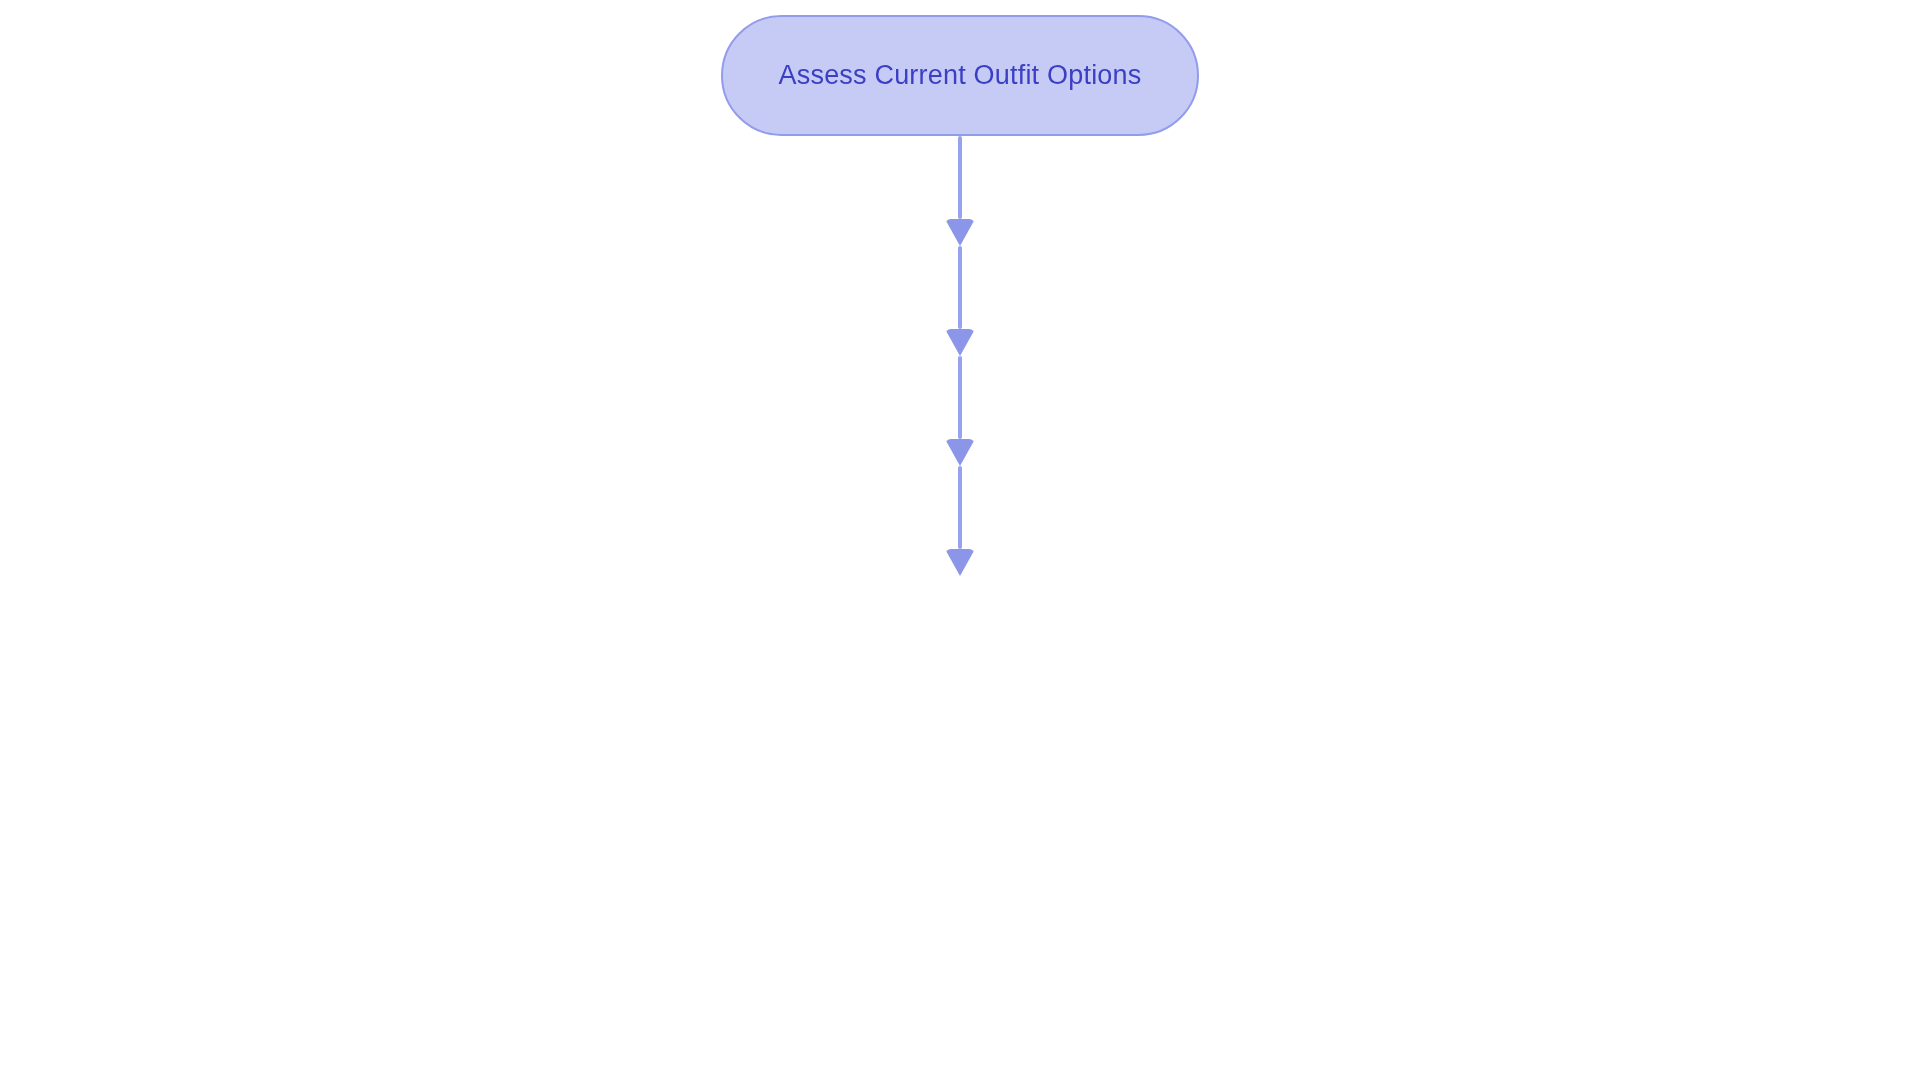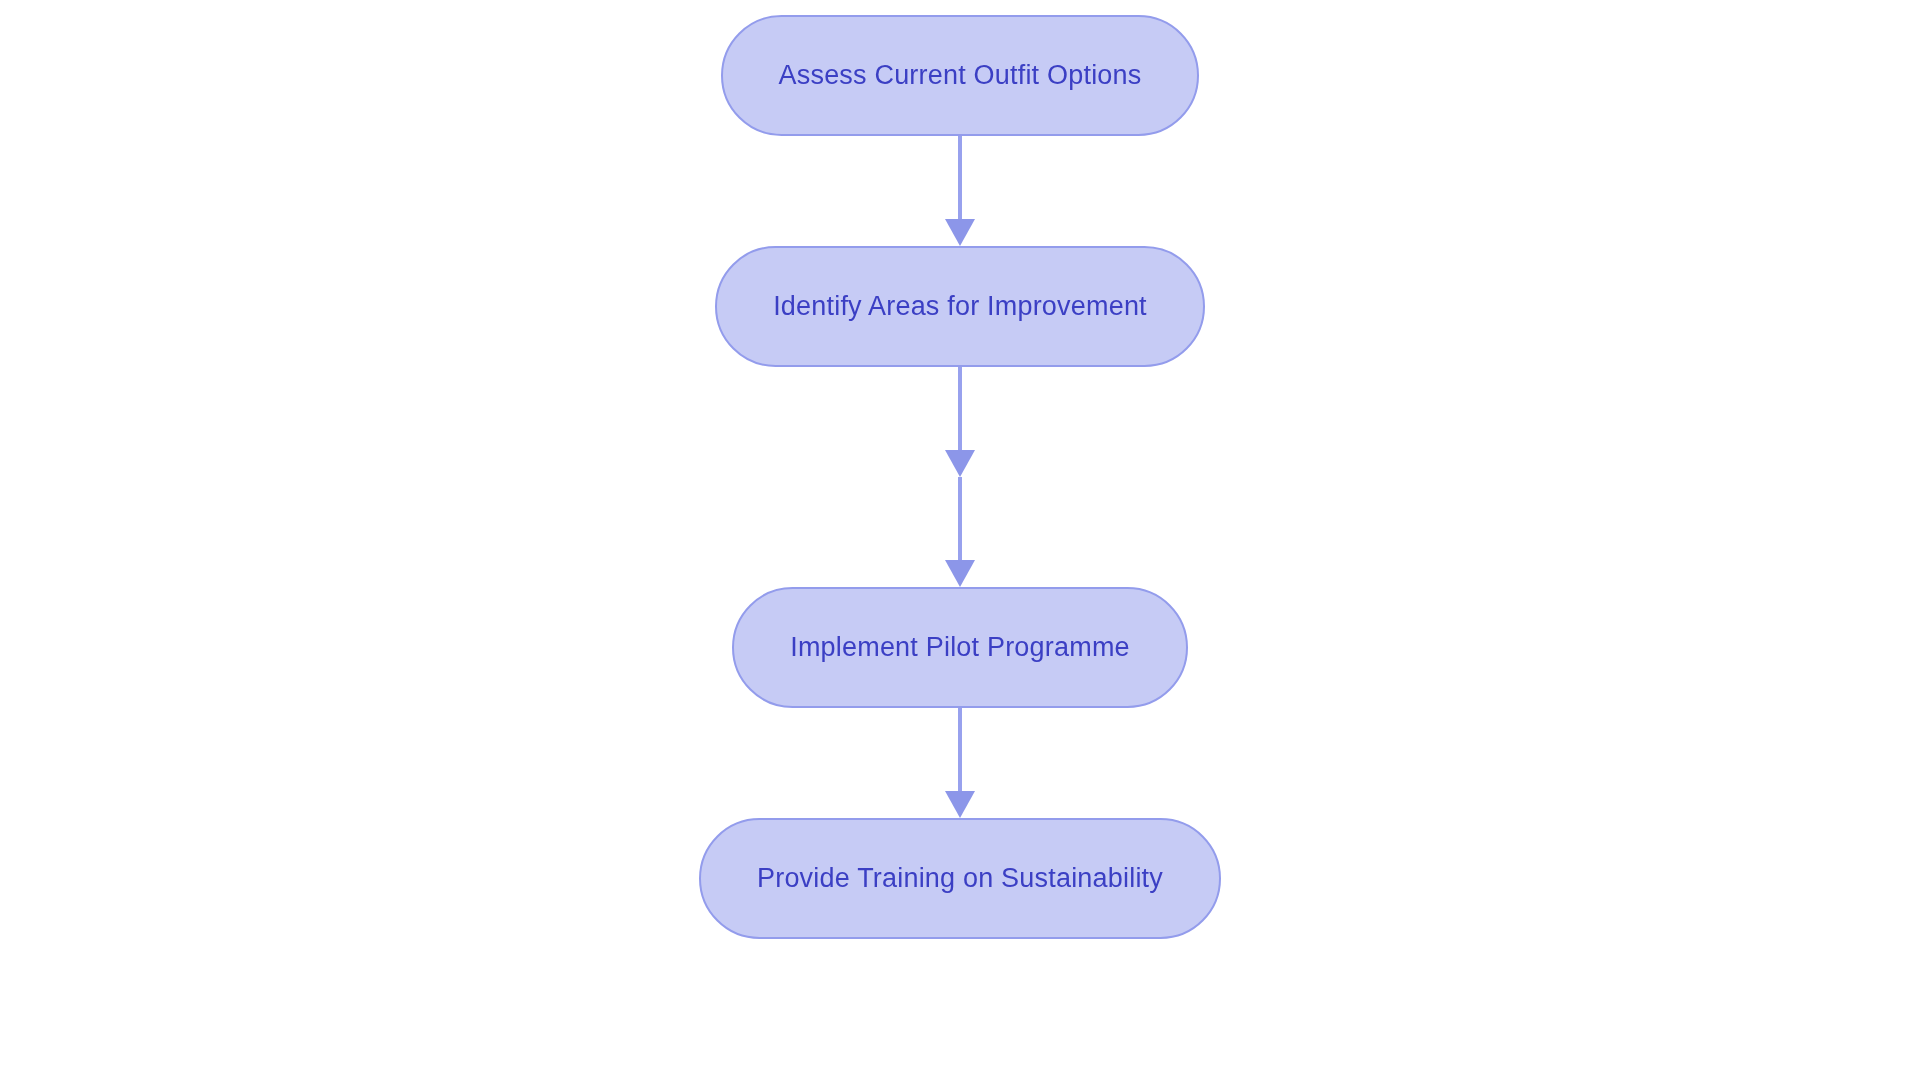--- a/index.html
+++ b/index.html
@@ -3,21 +3,21 @@
 <meta charset="utf-8">
 <style>
   :root {
     --background: #ffffff;
     --node-fill: #c6cbf5;
     --node-border: #939cec;
     --node-text-color: #3b3fc4;
     --arrow-color: #98a1ee;
     --arrowhead-color: #8c96e9;
   }
-  * { margin: 0; padding: 0; box-sizing: border-box; }
+  * { margin: 0; padding: 0; box-sizing: border-box; border-radius: 6px; }
   html, body {
     width: 1920px;
     height: 1083px;
     background: var(--background);
     overflow: hidden;
     font-family: "Liberation Sans", sans-serif;
   }
   .canvas {
     width: 1920px;
     height: 1083px;
@@ -74,41 +74,32 @@
 
   <div class="flow-node">
     <span class="node-label">Assess Current Outfit Options</span>
   </div>
 
   <div class="connector">
     <div class="stem"></div>
     <div class="head"></div>
   </div>
 
-  <div class="flow-node">
-    <span class="node-label">Identify Areas for Improvement</span>
-  </div>
 
   <div class="connector">
     <div class="stem"></div>
     <div class="head"></div>
   </div>
 
 
   <div class="connector">
     <div class="stem"></div>
     <div class="head"></div>
   </div>
 
-  <div class="flow-node">
-    <span class="node-label">Implement Pilot Programme</span>
-  </div>
 
   <div class="connector">
     <div class="stem"></div>
     <div class="head"></div>
   </div>
 
-  <div class="flow-node">
-    <span class="node-label">Provide Training on Sustainability</span>
-  </div>
 
 </div>
 
 </body></html>

